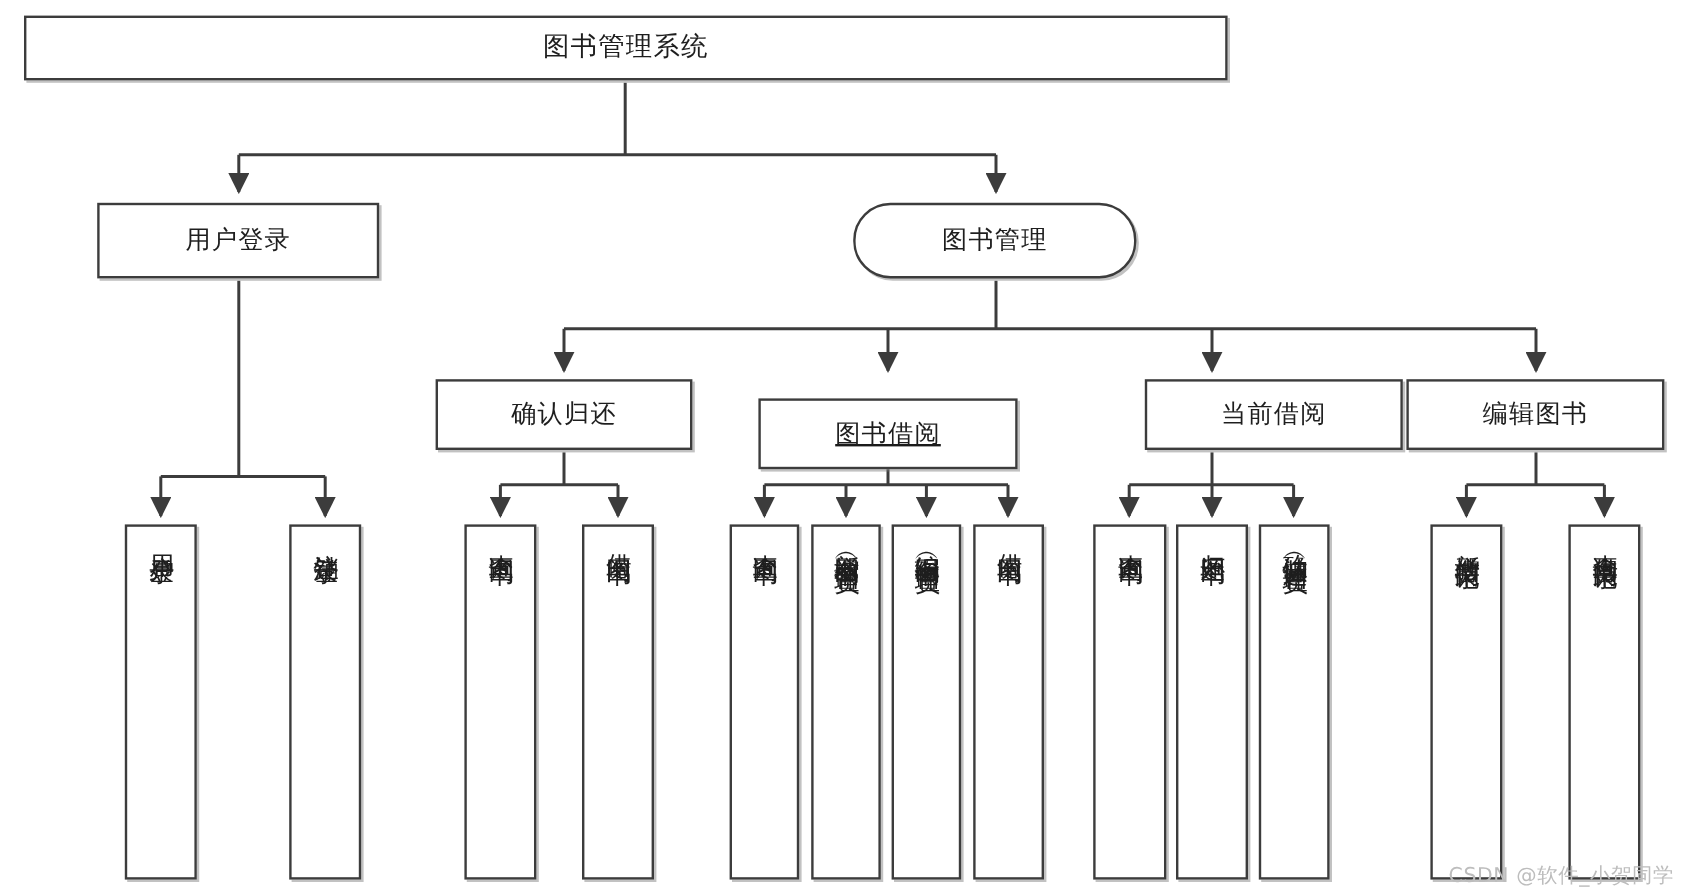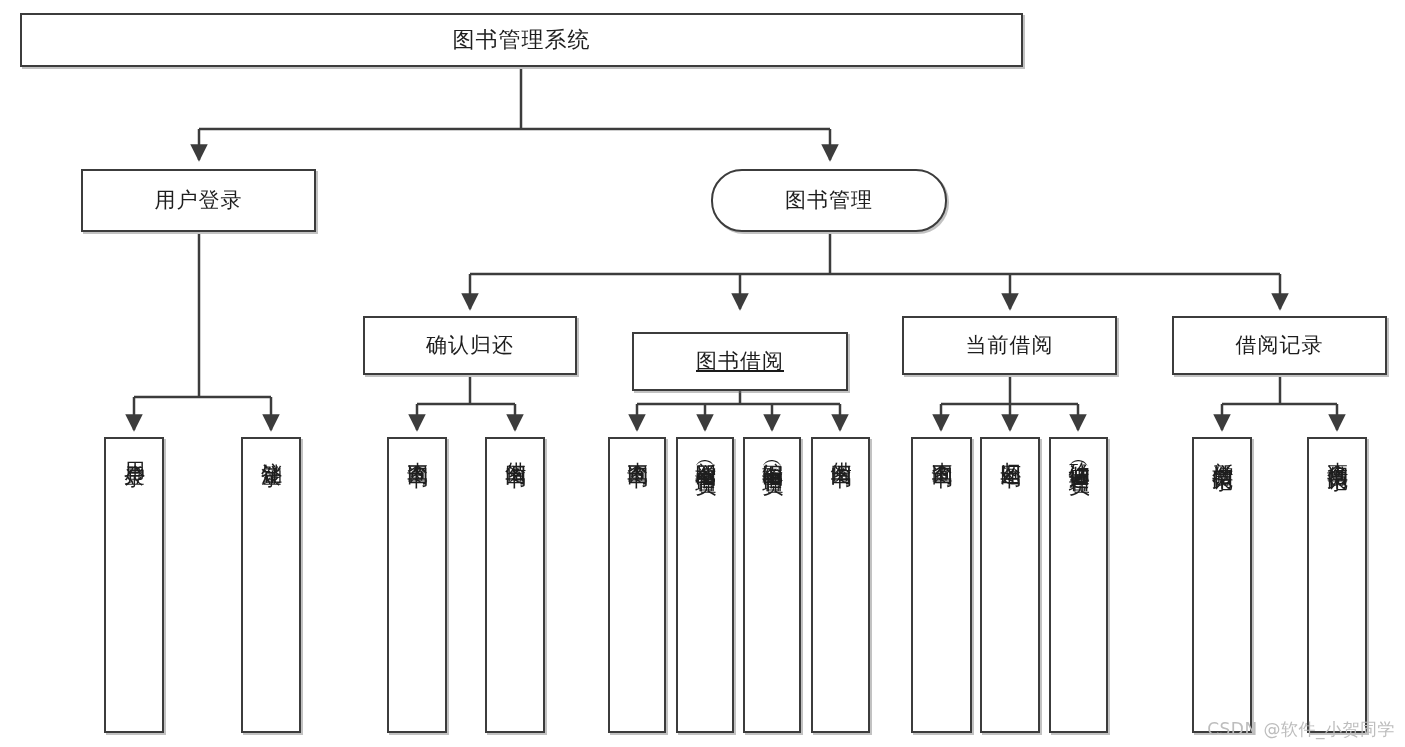--- a/index.html
+++ b/index.html
@@ -136,25 +136,25 @@
   <div class="node" style="left:711px; top:169px; width:236px; height:63px;border-radius:31px;">
     <span class="label">图书管理</span>
   </div>
 
   <div class="node" style="left:363px;  top:316px; width:214px; height:59px;">
     <span class="label">确认归还</span>
   </div>
   <div class="node" style="left:632px;  top:332px; width:216px; height:59px;text-decoration:underline;">
     <span class="label">图书借阅</span>
   </div>
-  <div class="node" style="left:902px;  top:316px; width:215px; height:59px;">
+  <div class="node" style="left:954px;  top:316px; width:215px; height:59px;">
     <span class="label">当前借阅</span>
   </div>
   <div class="node" style="left:1172px; top:316px; width:215px; height:59px;">
-    <span class="label">借阅记录</span>
+    <span class="label">编辑图书</span>
   </div>
 
   <div class="node leaf" style="left:104px; top:437px; width:60px; height:296px;">
     <span class="label">用户登录</span>
   </div>
   <div class="node leaf" style="left:241px; top:437px; width:60px; height:296px;">
     <span class="label">注销登录</span>
   </div>
 
   <div class="node leaf" style="left:387px; top:437px; width:60px; height:296px;">

